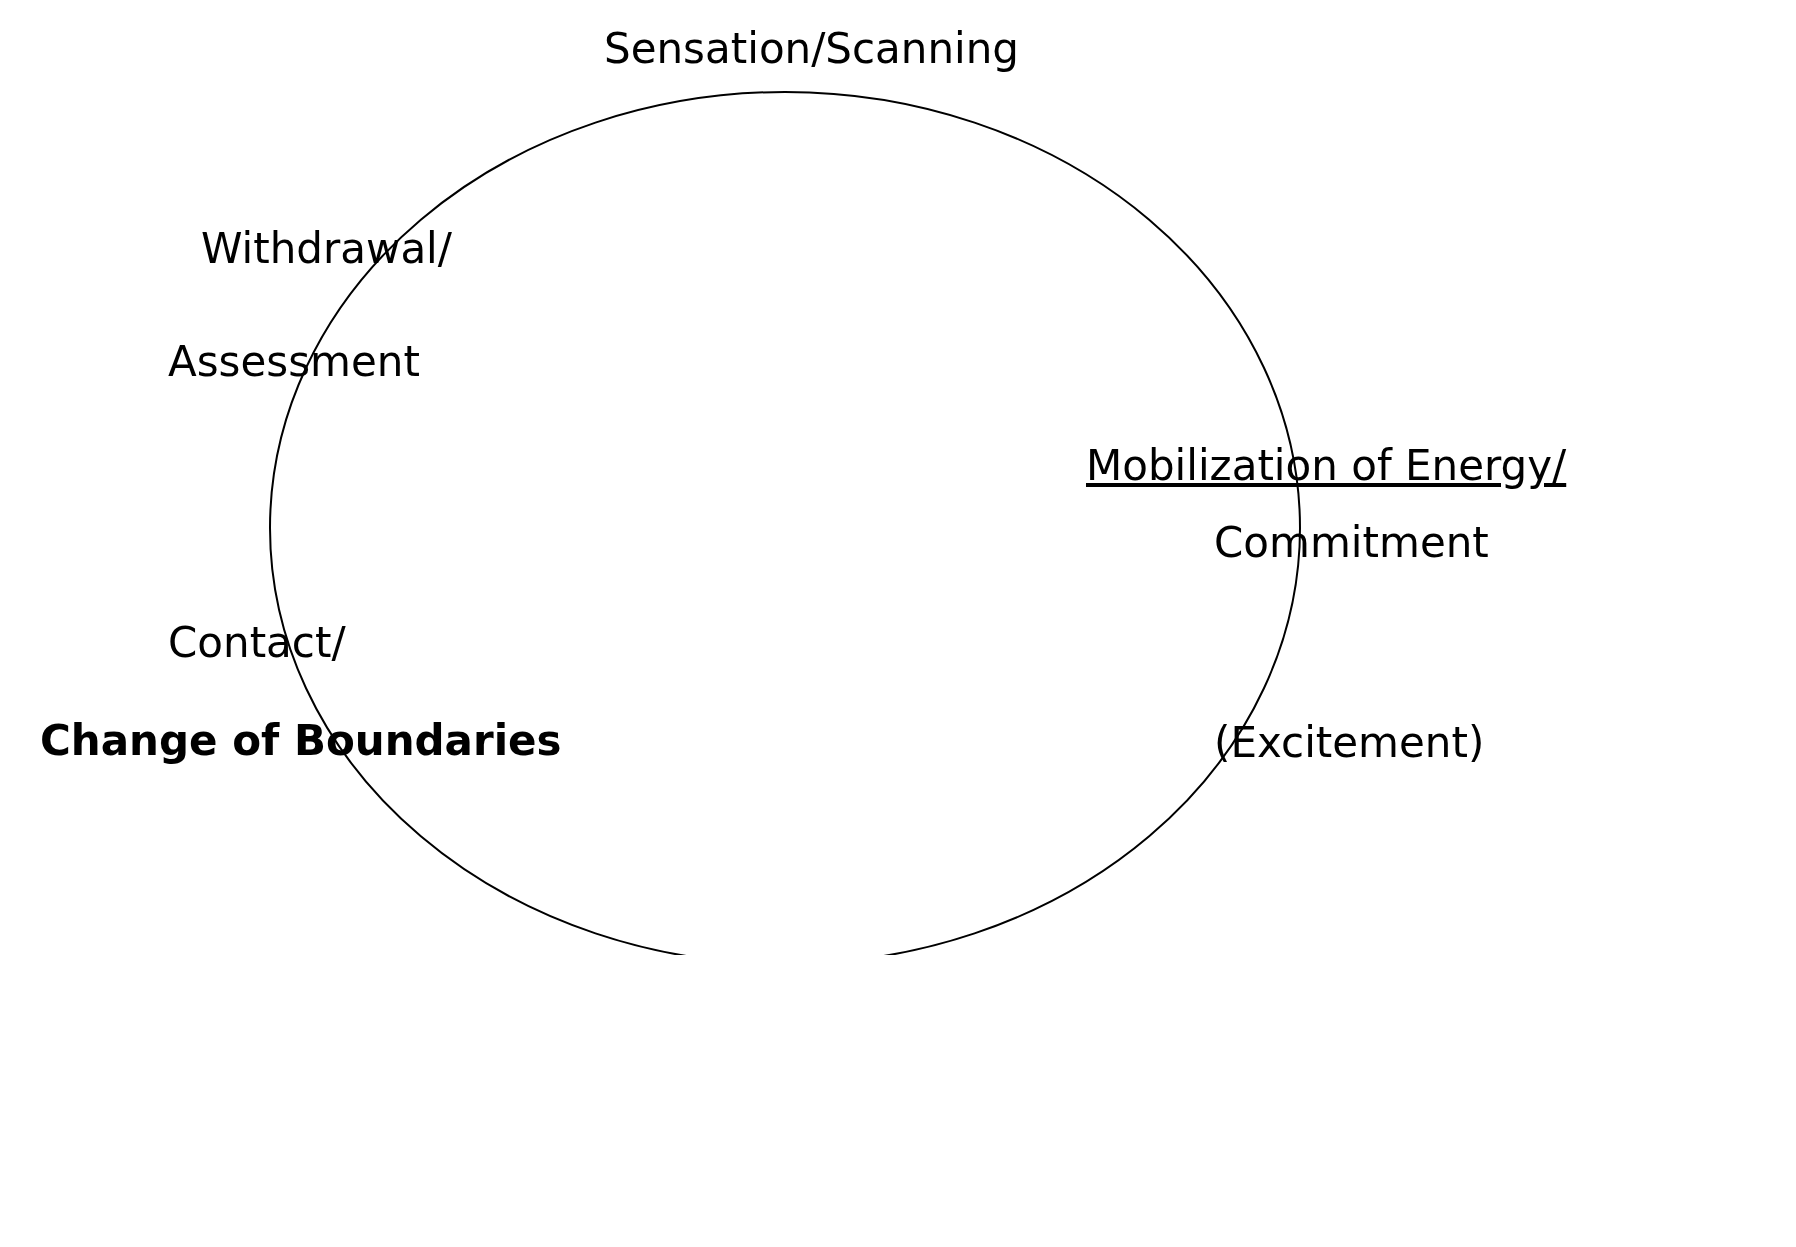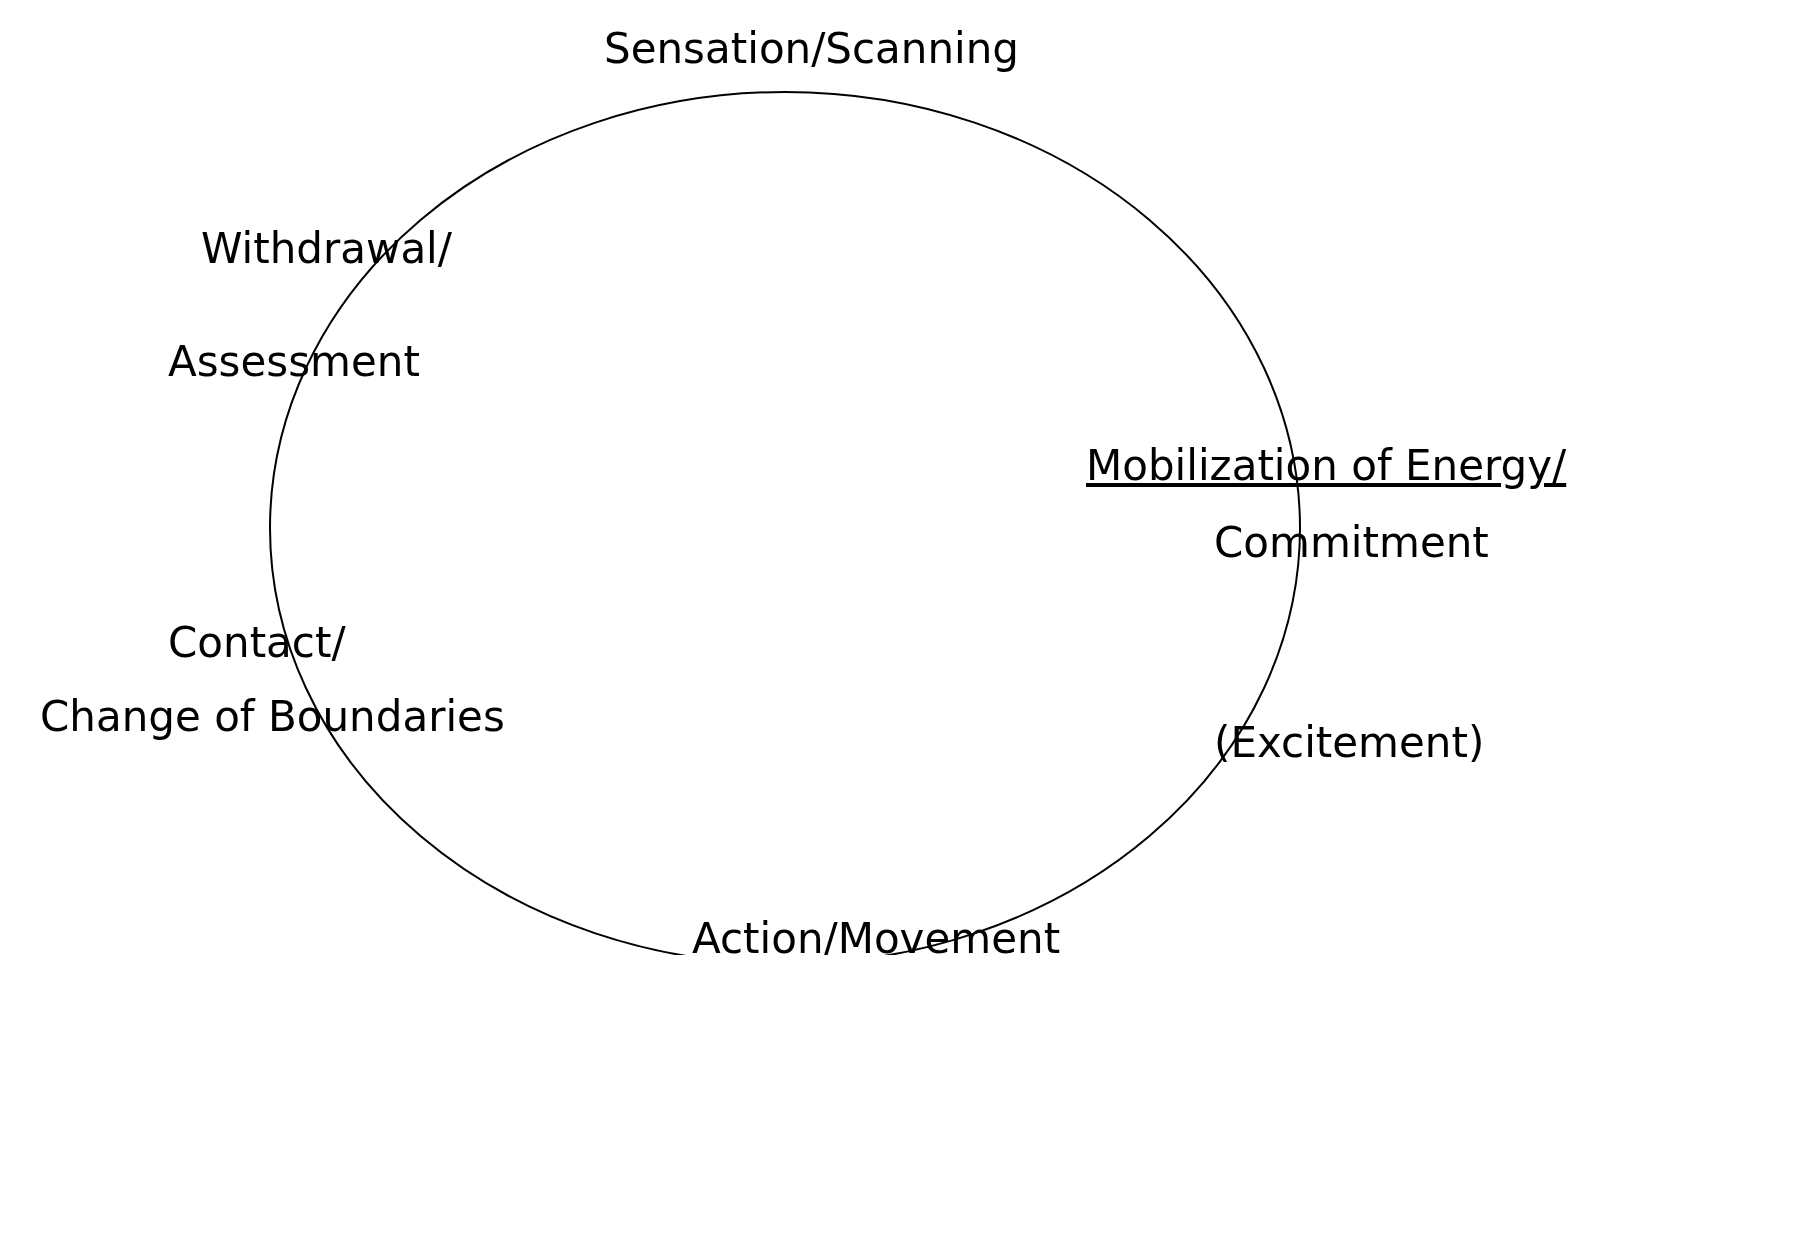--- a/index.html
+++ b/index.html
@@ -36,21 +36,21 @@
   }
   
   .lbl-sensation      { left: 604px;  top: 28px;  }
   .lbl-awareness      { left: 1216px; top: 228px; }
   .lbl-conceptual     { left: 1216px; top: 328px; }
   .lbl-mobilization   { left: 1086px; top: 445px; text-decoration: underline; }
   .lbl-commitment     { left: 1214px; top: 522px; }
   .lbl-excitement     { left: 1214px; top: 722px; }
   .lbl-action         { left: 692px;  top: 918px; }
   .lbl-contact        { left: 168px;  top: 622px; }
-  .lbl-boundaries     { left: 40px;   top: 696px; }
+  .lbl-boundaries     { left: 40px;   top: 720px; font-weight: bold; }
   .lbl-withdrawal     { left: 154px;  top: 228px; margin-left: 47px; }
   .lbl-assessment     { left: 168px;  top: 341px; }
 
   
   .caption-row {
     position: absolute;
     left: 0;
     top: 1226px;
     width: 1796px;
     height: 21px;
@@ -79,21 +79,20 @@
   <div class="label lbl-sensation">Sensation/Scanning</div>
 
 
 
   <div class="label lbl-mobilization">Mobilization of Energy/</div>
 
   <div class="label lbl-commitment">Commitment</div>
 
   <div class="label lbl-excitement">(Excitement)</div>
 
-  <div class="label lbl-action">Action/Movement</div>
 
   <div class="label lbl-contact">Contact/</div>
 
   <div class="label lbl-boundaries">Change of Boundaries</div>
 
   <div class="label lbl-withdrawal">Withdrawal/</div>
 
   <div class="label lbl-assessment">Assessment</div>
 
   <div class="caption-row">

